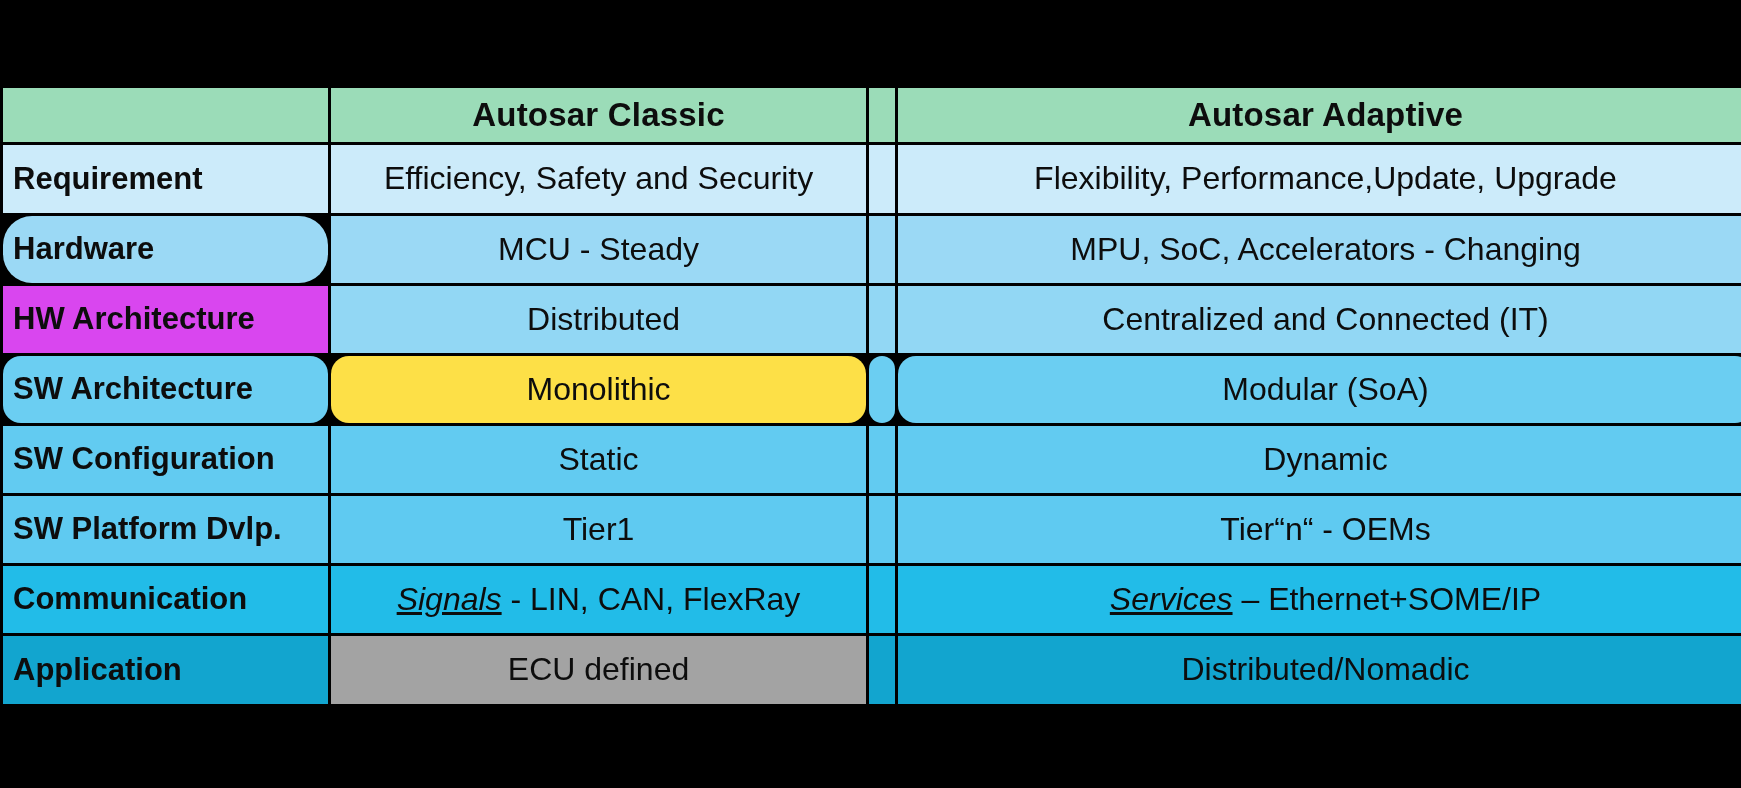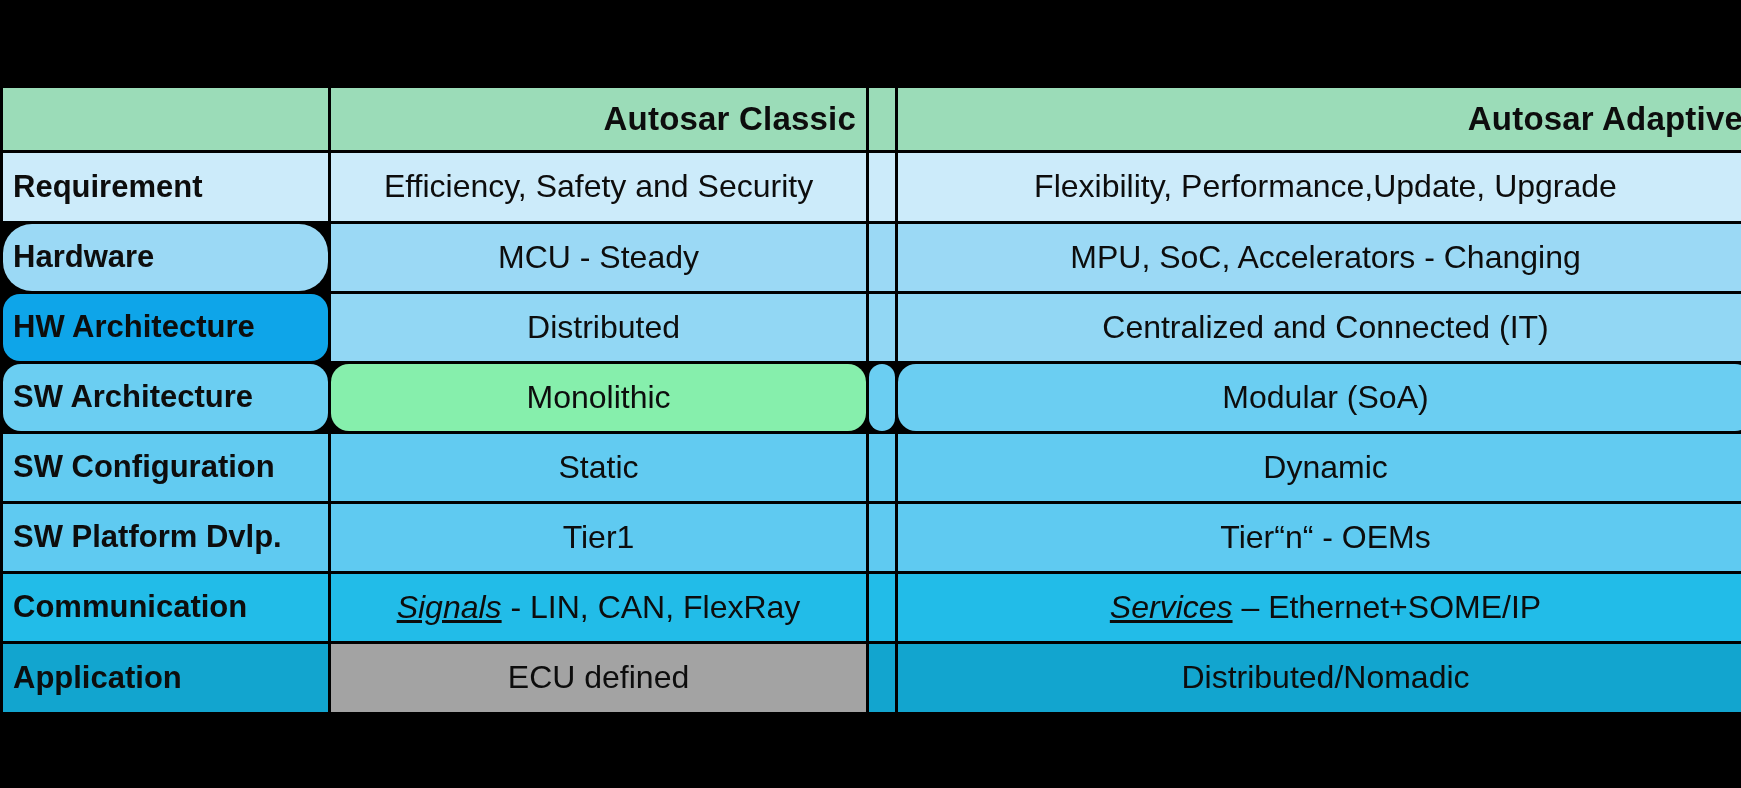--- a/index.html
+++ b/index.html
@@ -34,24 +34,24 @@
     line-height:1.1;
   }
   col.c-label{width:325px;}
   col.c-classic{width:535px;}
   col.c-gap{width:26px;}
   col.c-adaptive{width:855px;}
 
   
   tr.head td{
     background:#9BDCB8;
-    height:62px;
+    height:54px;
     font-weight:bold;
     font-size:33px;
-    text-align:right;
+    text-align:center;
     letter-spacing:0.2px;
   }
   tr.head td.lbl{background:#9BDCB8;}
   tr.head td.gap{background:#9BDCB8;}
 
   
   td.lbl{
     font-weight:bold;
     font-size:31px;
     text-align:left;
@@ -108,29 +108,29 @@
         </tr>
 
         <tr class="r1">
           <td class="lbl" style="background: rgb(155, 217, 245); border-radius: 29px;">Hardware</td>
           <td class="val" style="background: rgb(155, 217, 245);">MCU - Steady</td>
           <td class="gap" style="background: rgb(155, 217, 245);"></td>
           <td class="val" style="background: rgb(155, 217, 245);">MPU, SoC, Accelerators - Changing</td>
         </tr>
 
         <tr class="r2">
-          <td class="lbl" style="background: #0ea5e9; border-radius: 17px;">HW Architecture</td>
+          <td class="lbl" style="background: #d946ef;">HW Architecture</td>
           <td class="val" style="background: rgb(146, 215, 244); padding-left: 20px;">Distributed</td>
           <td class="gap" style="background: rgb(146, 215, 244);"></td>
           <td class="val" style="background: rgb(146, 215, 244);">Centralized and Connected (IT)</td>
         </tr>
 
         <tr class="r3">
           <td class="lbl" style="background: rgb(107, 206, 242);">SW Architecture</td>
-          <td class="val" style="background: #86efac;">Monolithic</td>
+          <td class="val" style="background: #fde047;">Monolithic</td>
           <td class="gap" style="background: rgb(107, 206, 242);"></td>
           <td class="val" style="background: rgb(107, 206, 242);">Modular (SoA)</td>
         </tr>
 
         <tr class="r4">
           <td class="lbl" style="background: rgb(98, 203, 241);">SW Configuration</td>
           <td class="val" style="background: rgb(98, 203, 241);">Static</td>
           <td class="gap" style="background: rgb(98, 203, 241);"></td>
           <td class="val" style="background: rgb(98, 203, 241);">Dynamic</td>
         </tr>

